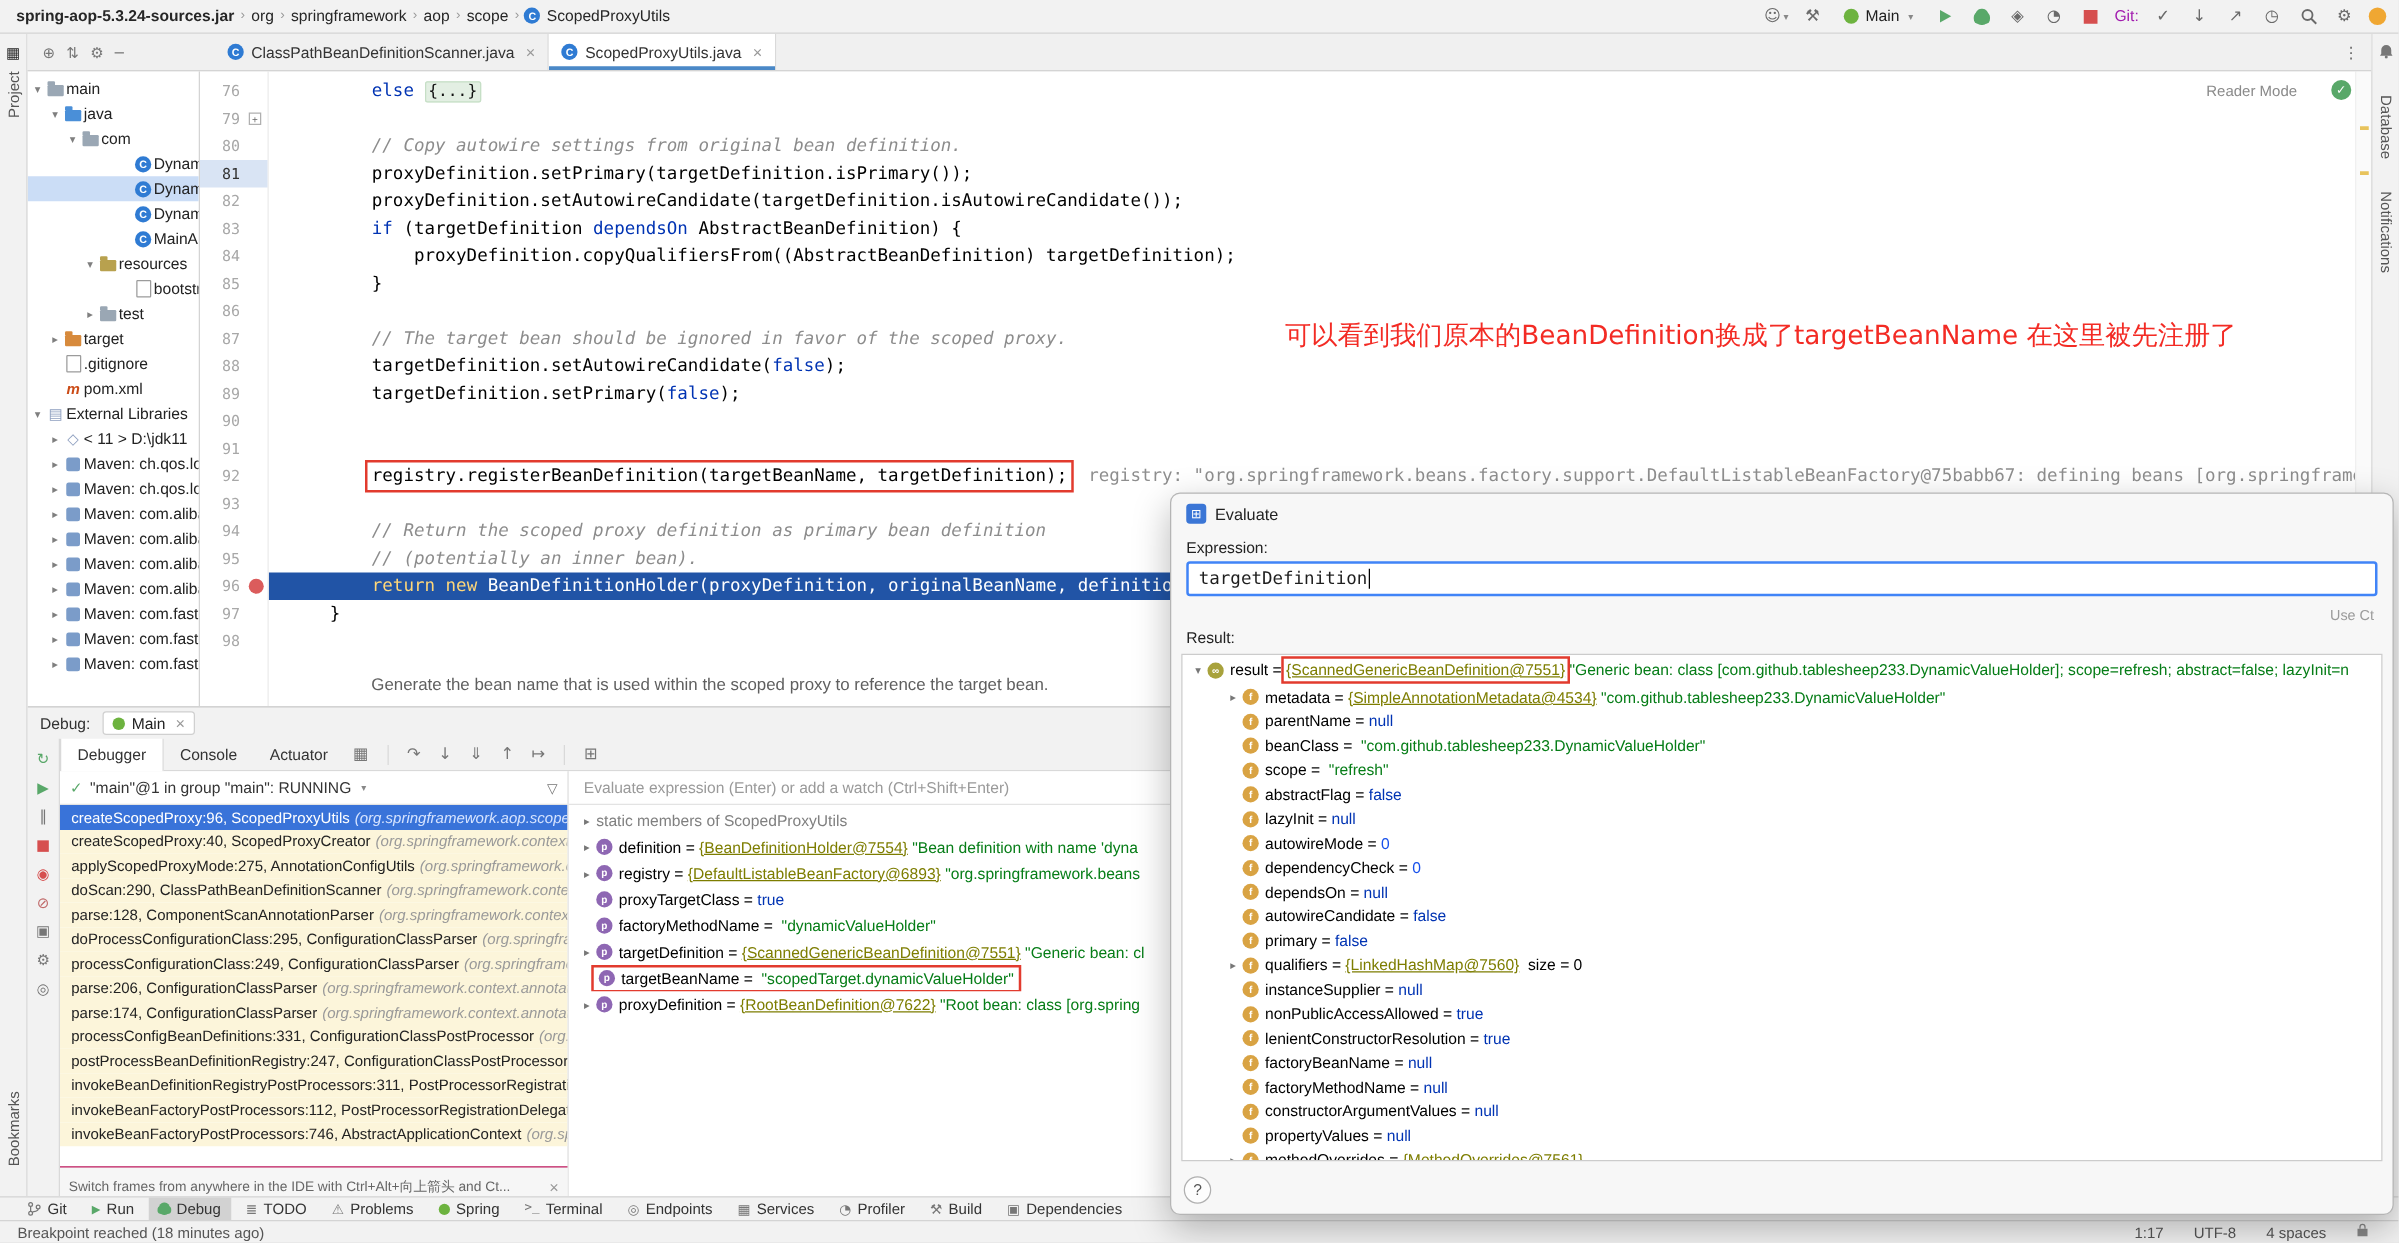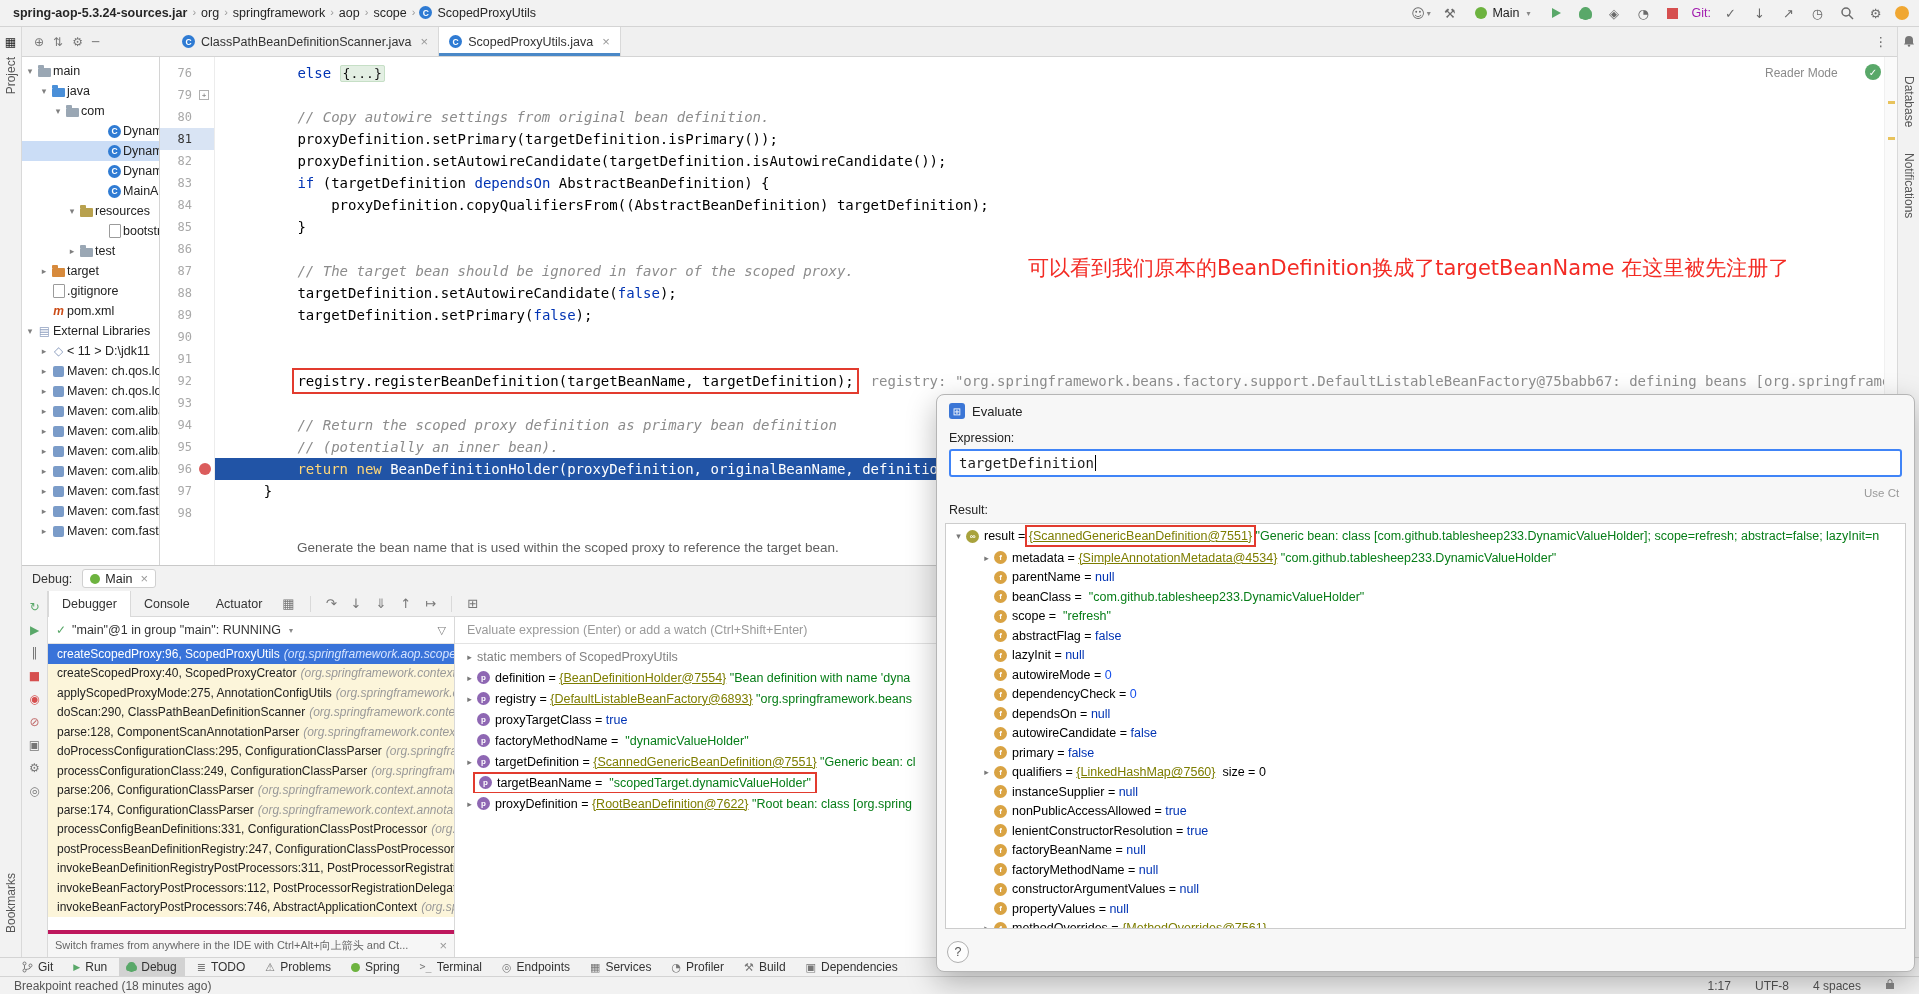--- a/index.html
+++ b/index.html
@@ -103,21 +103,21 @@
   .frames{position:absolute;left:26px;top:51px;width:407px;bottom:0;background:#fff;border-right:1px solid #d9d9d9;display:flex;flex-direction:column;box-sizing:border-box}
   .thread{height:26px;flex:none;border-bottom:1px solid #e3e3e3;display:flex;align-items:center;padding:0 8px;gap:6px;white-space:nowrap;overflow:hidden}
   .thch{color:#59a869;font-size:12px}
   .thtxt{color:#333}
   .funnel{margin-left:auto;color:#777;font-size:11px}
   .flist{flex:1;overflow:hidden}
   .frow{height:19.5px;display:flex;align-items:center;padding:0 9px;white-space:nowrap;overflow:hidden;font-size:12px;background:#fcf5da;color:#222}
   .frow.sel{background:#3973d9;color:#fff}
   .fpkg{color:#999;margin-left:4px;font-style:italic}
   .frow.sel .fpkg{color:#d6e4ff}
-  .fnote{height:23px;flex:none;border-top:4px solid #be185d;background:#f6f6f6;display:flex;align-items:center;padding:0 7px;font-size:11px;color:#666;white-space:nowrap;overflow:hidden}
+  .fnote{height:23px;flex:none;border-top:1px solid #be185d;background:#f6f6f6;display:flex;align-items:flex-end;padding:0 7px;font-size:11px;color:#666;white-space:nowrap;overflow:hidden}
   .fnote .close{margin-left:auto}
   .vars{position:absolute;left:433px;top:51px;right:0;bottom:0;background:#fff;display:flex;flex-direction:column;box-sizing:border-box}
   .watchrow{height:26px;flex:none;border-bottom:1px solid #e3e3e3;display:flex;align-items:center;padding:0 12px;color:#9a9a9a;white-space:nowrap;overflow:hidden}
   .vlist{flex:1;overflow:hidden;padding-top:2px}
   .vrow{display:flex;align-items:center;padding-left:8px;white-space:nowrap;overflow:hidden;font-size:12.5px}
   .vlist .vrow{height:21px}
   .vch{width:13px;flex:none;color:#777;font-size:9px;text-align:center;margin-right:1px}
   .vic{width:13px;height:13px;border-radius:50%;display:inline-flex;align-items:center;justify-content:center;color:#fff;font-size:8px;font-weight:700;flex:none;margin-right:5px;font-style:normal}
   .vic.p{background:#8e67b3}
   .vic.f{background:#d9a343}

